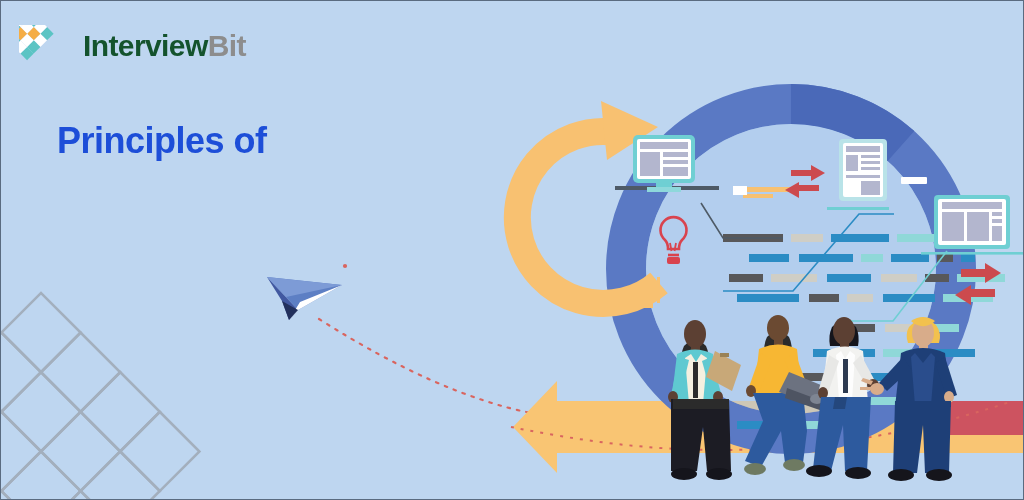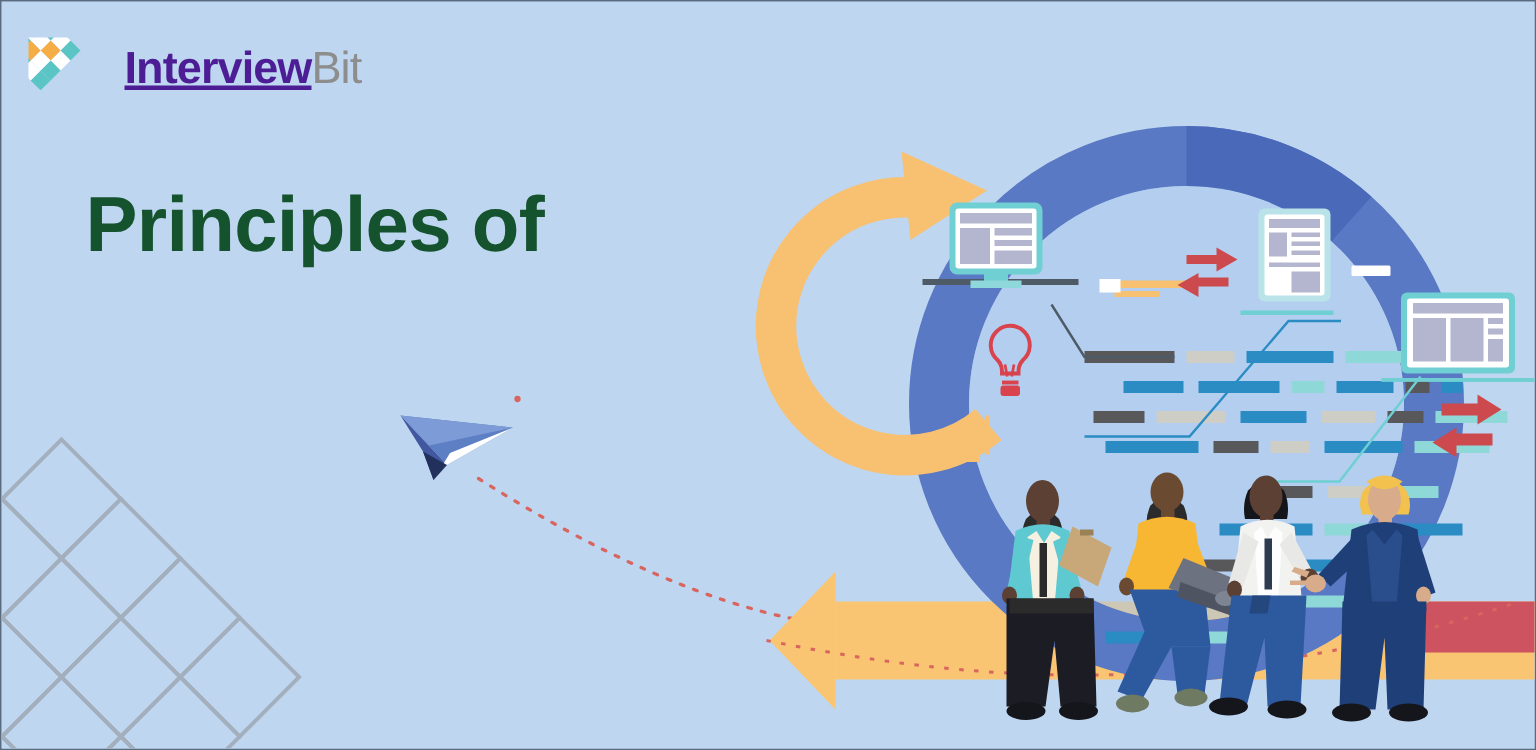--- a/index.html
+++ b/index.html
@@ -19,30 +19,30 @@
   
   #logo {
     position: absolute; left: 18px; top: 24px;
     display: flex; align-items: center; gap: 8px;
   }
   #logo-mark { width: 56px; height: 42px; display: block; }
   #logo-text {
     font-size: 30px; font-weight: 700; letter-spacing: -0.6px;
     white-space: nowrap; line-height: 1;
   }
-  #logo-text .part-a { color: #4c1d95; text-decoration: underline; }
-  #logo-text .part-b { color: #8d8d8d; font-weight: 400; }
+  #logo-text .part-a { color: #14532d; }
+  #logo-text .part-b { color: #8d8d8d; font-weight: 700; }
 
   
   #title {
     position: absolute; left: 56px; top: 118px;
     width: 370px;
-    color: #14532d;
+    color: #1d4ed8;
     font-weight: 700;
-    font-size: 52px;
+    font-size: 36px;
     line-height: 1.22;
     letter-spacing: -0.5px;
   }
   #title .line1 { display: block; text-align: left; }
   #title .line2 { display: block; text-align: center; padding-right: 76px; }
 
   
   #art { position: absolute; inset: 0; width: 1024px; height: 500px; }
 </style>
 </head>

